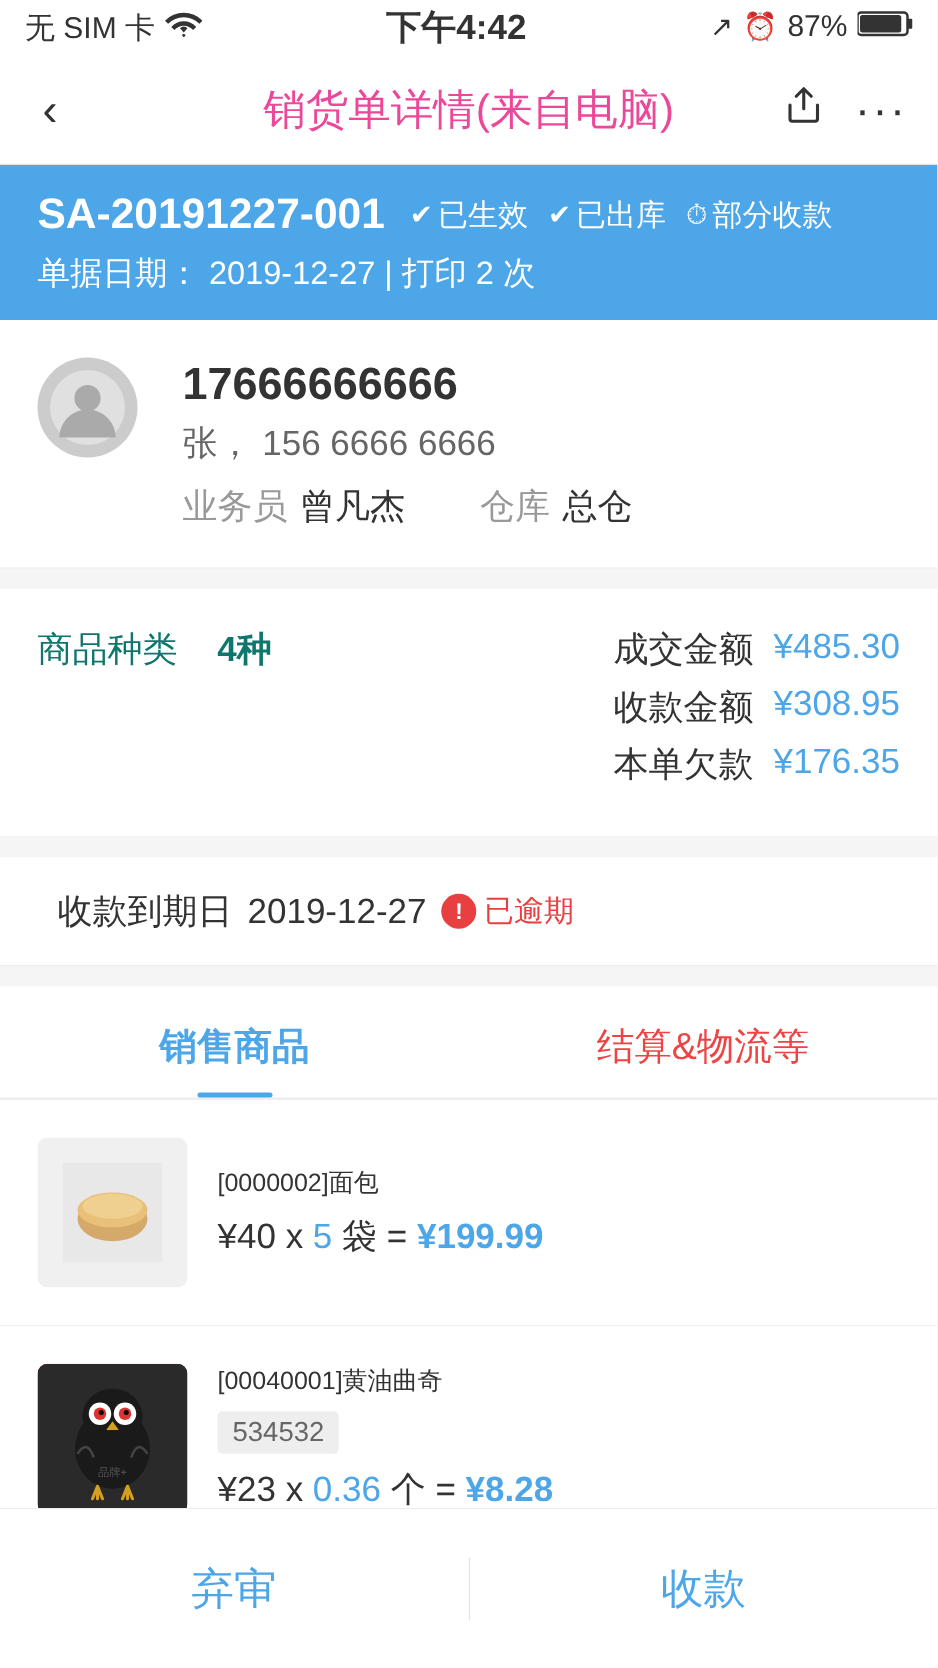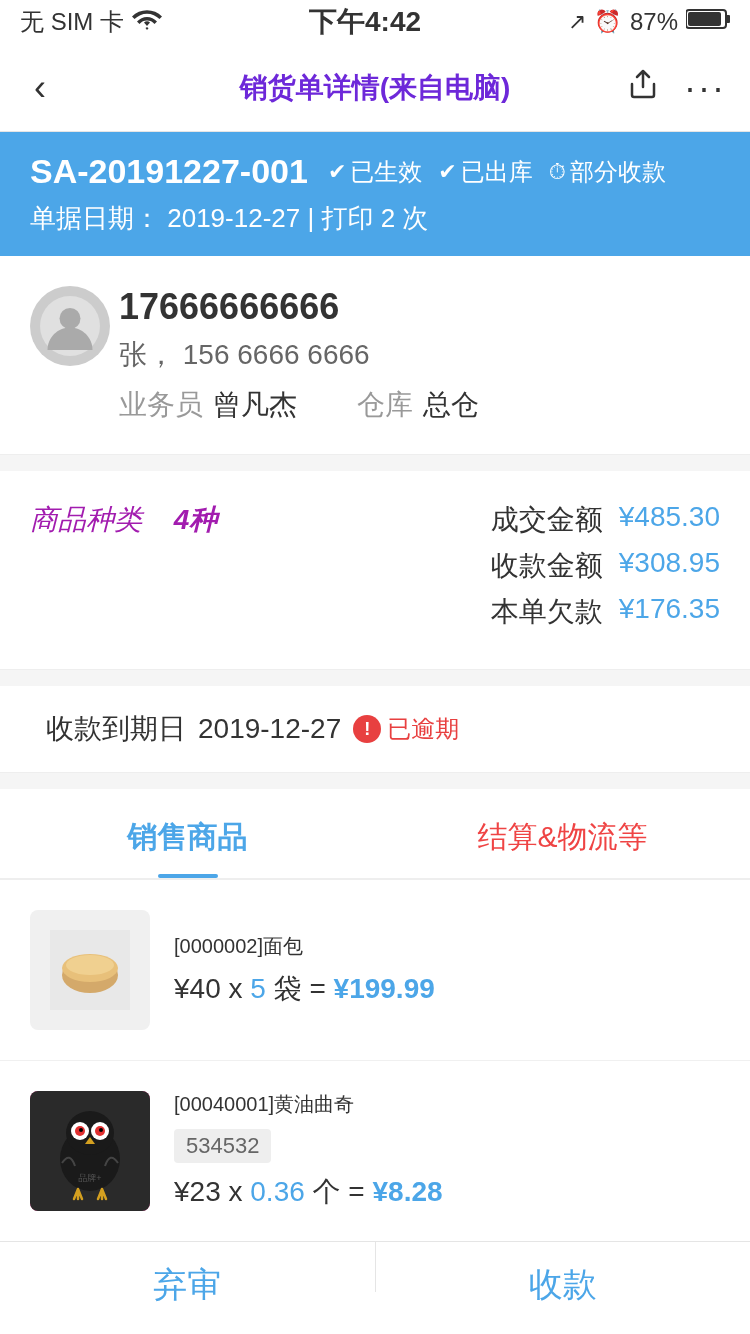--- a/index.html
+++ b/index.html
@@ -41,23 +41,23 @@
     .nav-back {
       font-size: 36px;
       color: #333;
       cursor: pointer;
       padding: 10px;
     }
     .nav-title {
       position: absolute;
       left: 50%;
       transform: translateX(-50%);
-      font-size: 28px;
-      font-weight: 700;
-      color: #6d28d9;
+      font-size: 34px;
+      font-weight: 400;
+      color: #ec4899;
     }
     .nav-right {
       margin-left: auto;
       display: flex;
       align-items: center;
       gap: 24px;
     }
     .nav-icon {
       font-size: 32px;
       color: #333;
@@ -97,21 +97,21 @@
       font-size: 26px;
       color: #fff;
     }
 
     
     .customer-section {
       background: #fff;
       padding: 30px;
       display: flex;
       align-items: flex-start;
-      gap: 9px;
+      gap: 36px;
       border-bottom: 1px solid #eee;
     }
     .customer-avatar {
       width: 80px;
       height: 80px;
       border-radius: 50%;
       background: #ccc;
       display: flex;
       align-items: center;
       justify-content: center;
@@ -157,21 +157,21 @@
     .summary-right { text-align: right; }
     .summary-item {
       display: flex;
       gap: 16px;
       margin-bottom: 8px;
       font-size: 28px;
     }
     .summary-item-label { color: #333; }
     .summary-item-value { color: #4CA6E8; font-weight: 500; }
     .product-kinds { font-size: 28px; color: #333; }
-    .product-kinds span { margin-right: 8px; color: #a21caf; font-style: italic; }
+    .product-kinds span { margin-right: 8px; color: #0f766e; }
 
     
     .due-section {
       background: #fff;
       padding: 24px 46px;
       margin-top: 16px;
       display: flex;
       align-items: center;
       gap: 12px;
       font-size: 28px;
@@ -276,24 +276,25 @@
     }
     .product-price-row .qty { color: #4CA6E8; }
     .product-price-row .total { color: #4CA6E8; font-weight: 600; }
 
     
     .bottom-bar {
       position: fixed;
       bottom: 0;
       left: 0;
       width: 750px;
-      height: 93px;
+      height: 128px;
       background: #fff;
       border-top: 1px solid #e5e5e5;
       display: flex;
+      align-items: center;
     }
     .bottom-btn {
       flex: 1;
       text-align: center;
       font-size: 34px;
       cursor: pointer;
       padding: 20px 0;
     }
     .bottom-btn.cancel { color: #4CA6E8; }
     .bottom-btn.confirm { color: #4CA6E8; }

